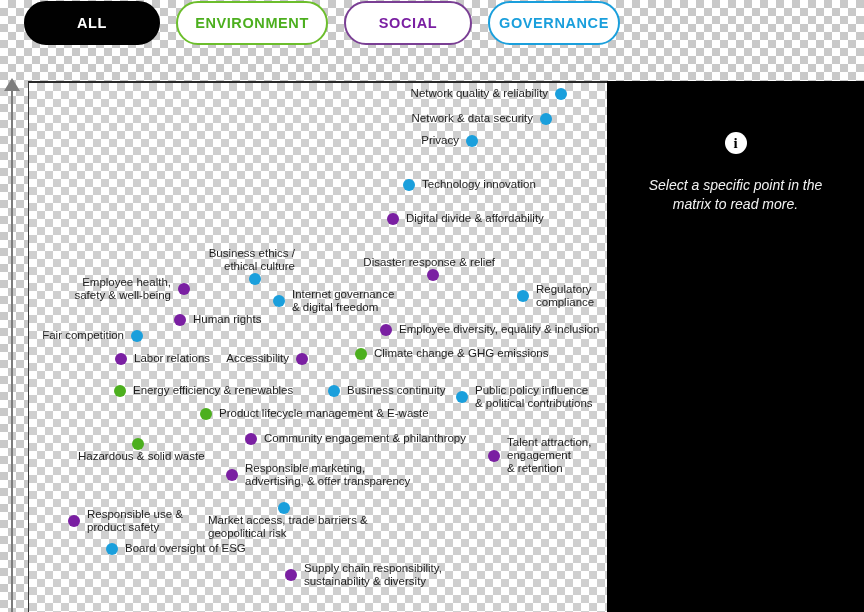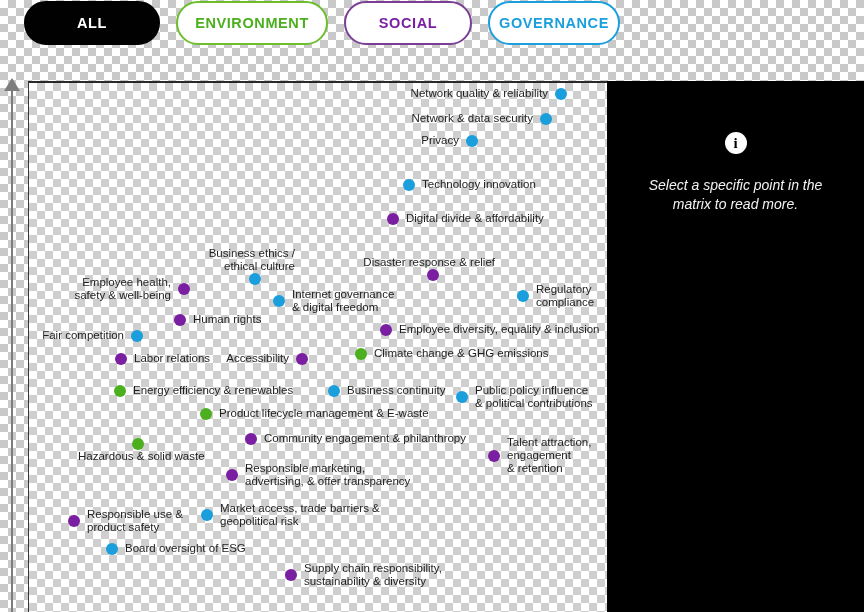--- a/index.html
+++ b/index.html
@@ -320,21 +320,21 @@
       <span class="dot soc"></span>
       <span class="ptext">Talent attraction,
 engagement
 &amp; retention</span>
     </div>
     <div class="point lbl-right" style="top: 379px; left: 197px;">
       <span class="dot soc"></span>
       <span class="ptext">Responsible marketing,
 advertising, &amp; offer transparency</span>
     </div>
-    <div class="point lbl-right" style="top: 419px; left: 172px;">
+    <div class="point lbl-right" style="top: 419px; left: 172px; flex-direction: column;">
       <span class="dot gov"></span>
       <span class="ptext">Market access, trade barriers &amp;
 geopolitical risk</span>
     </div>
     <div class="point lbl-right" style="top: 425px; left: 39px;">
       <span class="dot soc"></span>
       <span class="ptext">Responsible use &amp;
 product safety</span>
     </div>
     <div class="point lbl-right" style="top: 459px; left: 77px;">

